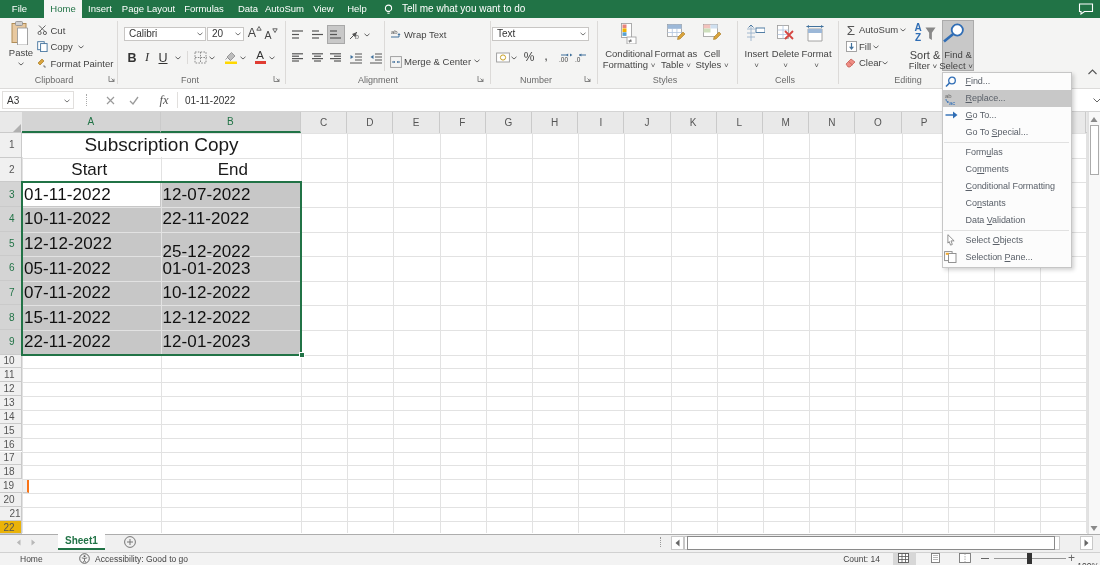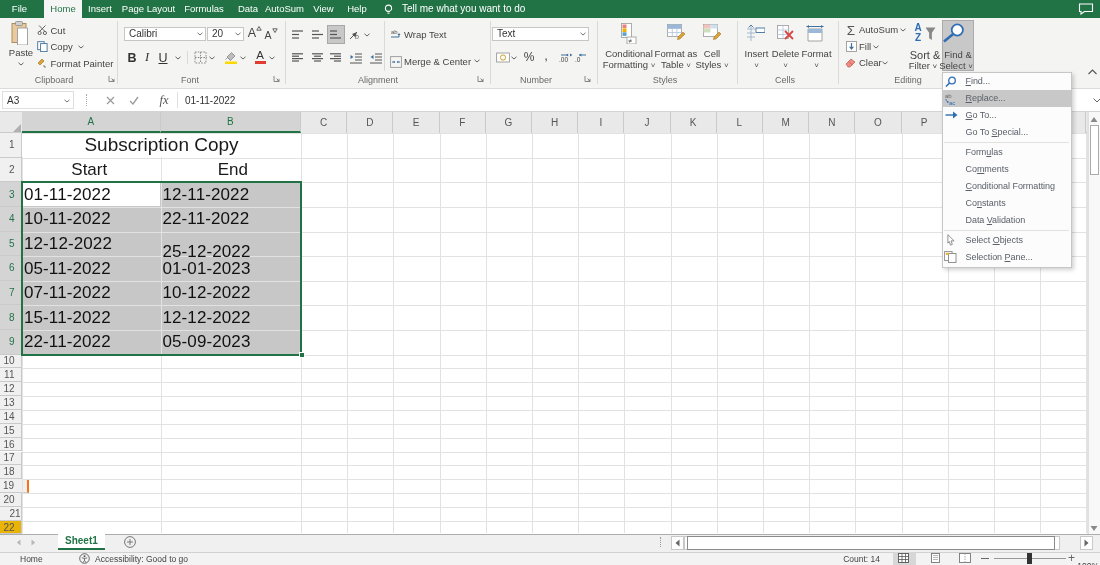--- a/index.html
+++ b/index.html
@@ -439,33 +439,33 @@
 <div style="position:absolute;left:22px;top:493.0px;width:1066px;height:1px;background:#e2e2e2;"></div>
 <div style="position:absolute;left:22px;top:506.8px;width:1066px;height:1px;background:#e2e2e2;"></div>
 <div style="position:absolute;left:22px;top:520.7px;width:1066px;height:1px;background:#e2e2e2;"></div>
 <div style="position:absolute;left:23px;top:183.4px;width:136.5px;height:22.6px;background:#fff;"></div>
 <div style="position:absolute;left:21px;top:181.4px;width:281px;height:174.2px;border:2px solid #217346;"></div>
 <div style="position:absolute;left:298.5px;top:352px;width:6px;height:6px;background:#217346;border:1px solid #fff;"></div>
 <div class="ct" style="position:absolute;left:22px;top:133.8px;width:279px;height:23.4px;background:#fff;font-size:19px;color:#1a1a1a;">Subscription Copy</div>
 <div class="ct" style="position:absolute;left:20px;top:158.2px;width:138.5px;height:24px;font-size:17px;color:#1a1a1a;">Start</div>
 <div class="ct" style="position:absolute;left:162.5px;top:158.2px;width:140.5px;height:24px;font-size:17px;color:#1a1a1a;">End</div>
 <div class="lt" style="position:absolute;left:24px;top:183.20000000000002px;width:136px;height:23px;font-size:17px;letter-spacing:0.1px;color:#111;">01-11-2022</div>
-<div class="lt" style="position:absolute;left:162.5px;top:183.20000000000002px;width:138px;height:23px;font-size:17px;letter-spacing:0.1px;color:#111;">12-11-2022</div>
+<div class="lt" style="position:absolute;left:162.5px;top:183.20000000000002px;width:138px;height:23px;font-size:17px;letter-spacing:0.1px;color:#111;">12-07-2022</div>
 <div class="lt" style="position:absolute;left:24px;top:207.8px;width:136px;height:23px;font-size:17px;letter-spacing:0.1px;color:#111;">10-11-2022</div>
 <div class="lt" style="position:absolute;left:162.5px;top:207.8px;width:138px;height:23px;font-size:17px;letter-spacing:0.1px;color:#111;">22-11-2022</div>
 <div class="lt" style="position:absolute;left:24px;top:232.4px;width:136px;height:23px;font-size:17px;letter-spacing:0.1px;color:#111;">12-12-2022</div>
 <div class="lt" style="position:absolute;left:162.5px;top:232.4px;width:138px;height:39px;font-size:17px;letter-spacing:0.1px;color:#111;">25-12-2022</div>
 <div class="lt" style="position:absolute;left:24px;top:257.0px;width:136px;height:23px;font-size:17px;letter-spacing:0.1px;color:#111;">05-11-2022</div>
 <div class="lt" style="position:absolute;left:162.5px;top:257.0px;width:138px;height:23px;font-size:17px;letter-spacing:0.1px;color:#111;">01-01-2023</div>
 <div class="lt" style="position:absolute;left:24px;top:281.6px;width:148px;height:23px;font-size:17px;letter-spacing:0.1px;color:#111;">07-11-2022</div>
 <div class="lt" style="position:absolute;left:162.5px;top:281.6px;width:138px;height:23px;font-size:17px;letter-spacing:0.1px;color:#111;">10-12-2022</div>
 <div class="lt" style="position:absolute;left:24px;top:306.2px;width:136px;height:23px;font-size:17px;letter-spacing:0.1px;color:#111;">15-11-2022</div>
 <div class="lt" style="position:absolute;left:162.5px;top:306.2px;width:138px;height:23px;font-size:17px;letter-spacing:0.1px;color:#111;">12-12-2022</div>
 <div class="lt" style="position:absolute;left:24px;top:330.8px;width:136px;height:23px;font-size:17px;letter-spacing:0.1px;color:#111;">22-11-2022</div>
-<div class="lt" style="position:absolute;left:162.5px;top:330.8px;width:138px;height:23px;font-size:17px;letter-spacing:0.1px;color:#111;">05-09-2023</div>
+<div class="lt" style="position:absolute;left:162.5px;top:330.8px;width:138px;height:23px;font-size:17px;letter-spacing:0.1px;color:#111;">12-01-2023</div>
 <div style="position:absolute;left:1088px;top:112px;width:12px;height:421.5px;background:#f8f8f8;border-left:1px solid #e0e0e0;"></div>
 <svg class="ab" style="left:1090px;top:117px" width="8" height="6" viewBox="0 0 8 6">
     <path d="M4 0L0.5 5h7z" fill="#8a8a8a"></path>
   </svg>
 <div style="position:absolute;left:1089.5px;top:125px;width:9.5px;height:50px;background:#fff;border:1px solid #ababab;"></div>
 <svg class="ab" style="left:1090px;top:525px" width="8" height="6" viewBox="0 0 8 6">
     <path d="M4 6L0.5 1h7z" fill="#8a8a8a"></path>
   </svg>
 <div style="position:absolute;left:0;top:533.5px;width:1100px;height:18px;background:#f0f0f0;border-top:1px solid #adadad;"></div>
 <svg class="ab" style="left:16px;top:539px" width="5" height="7" viewBox="0 0 5 7">

